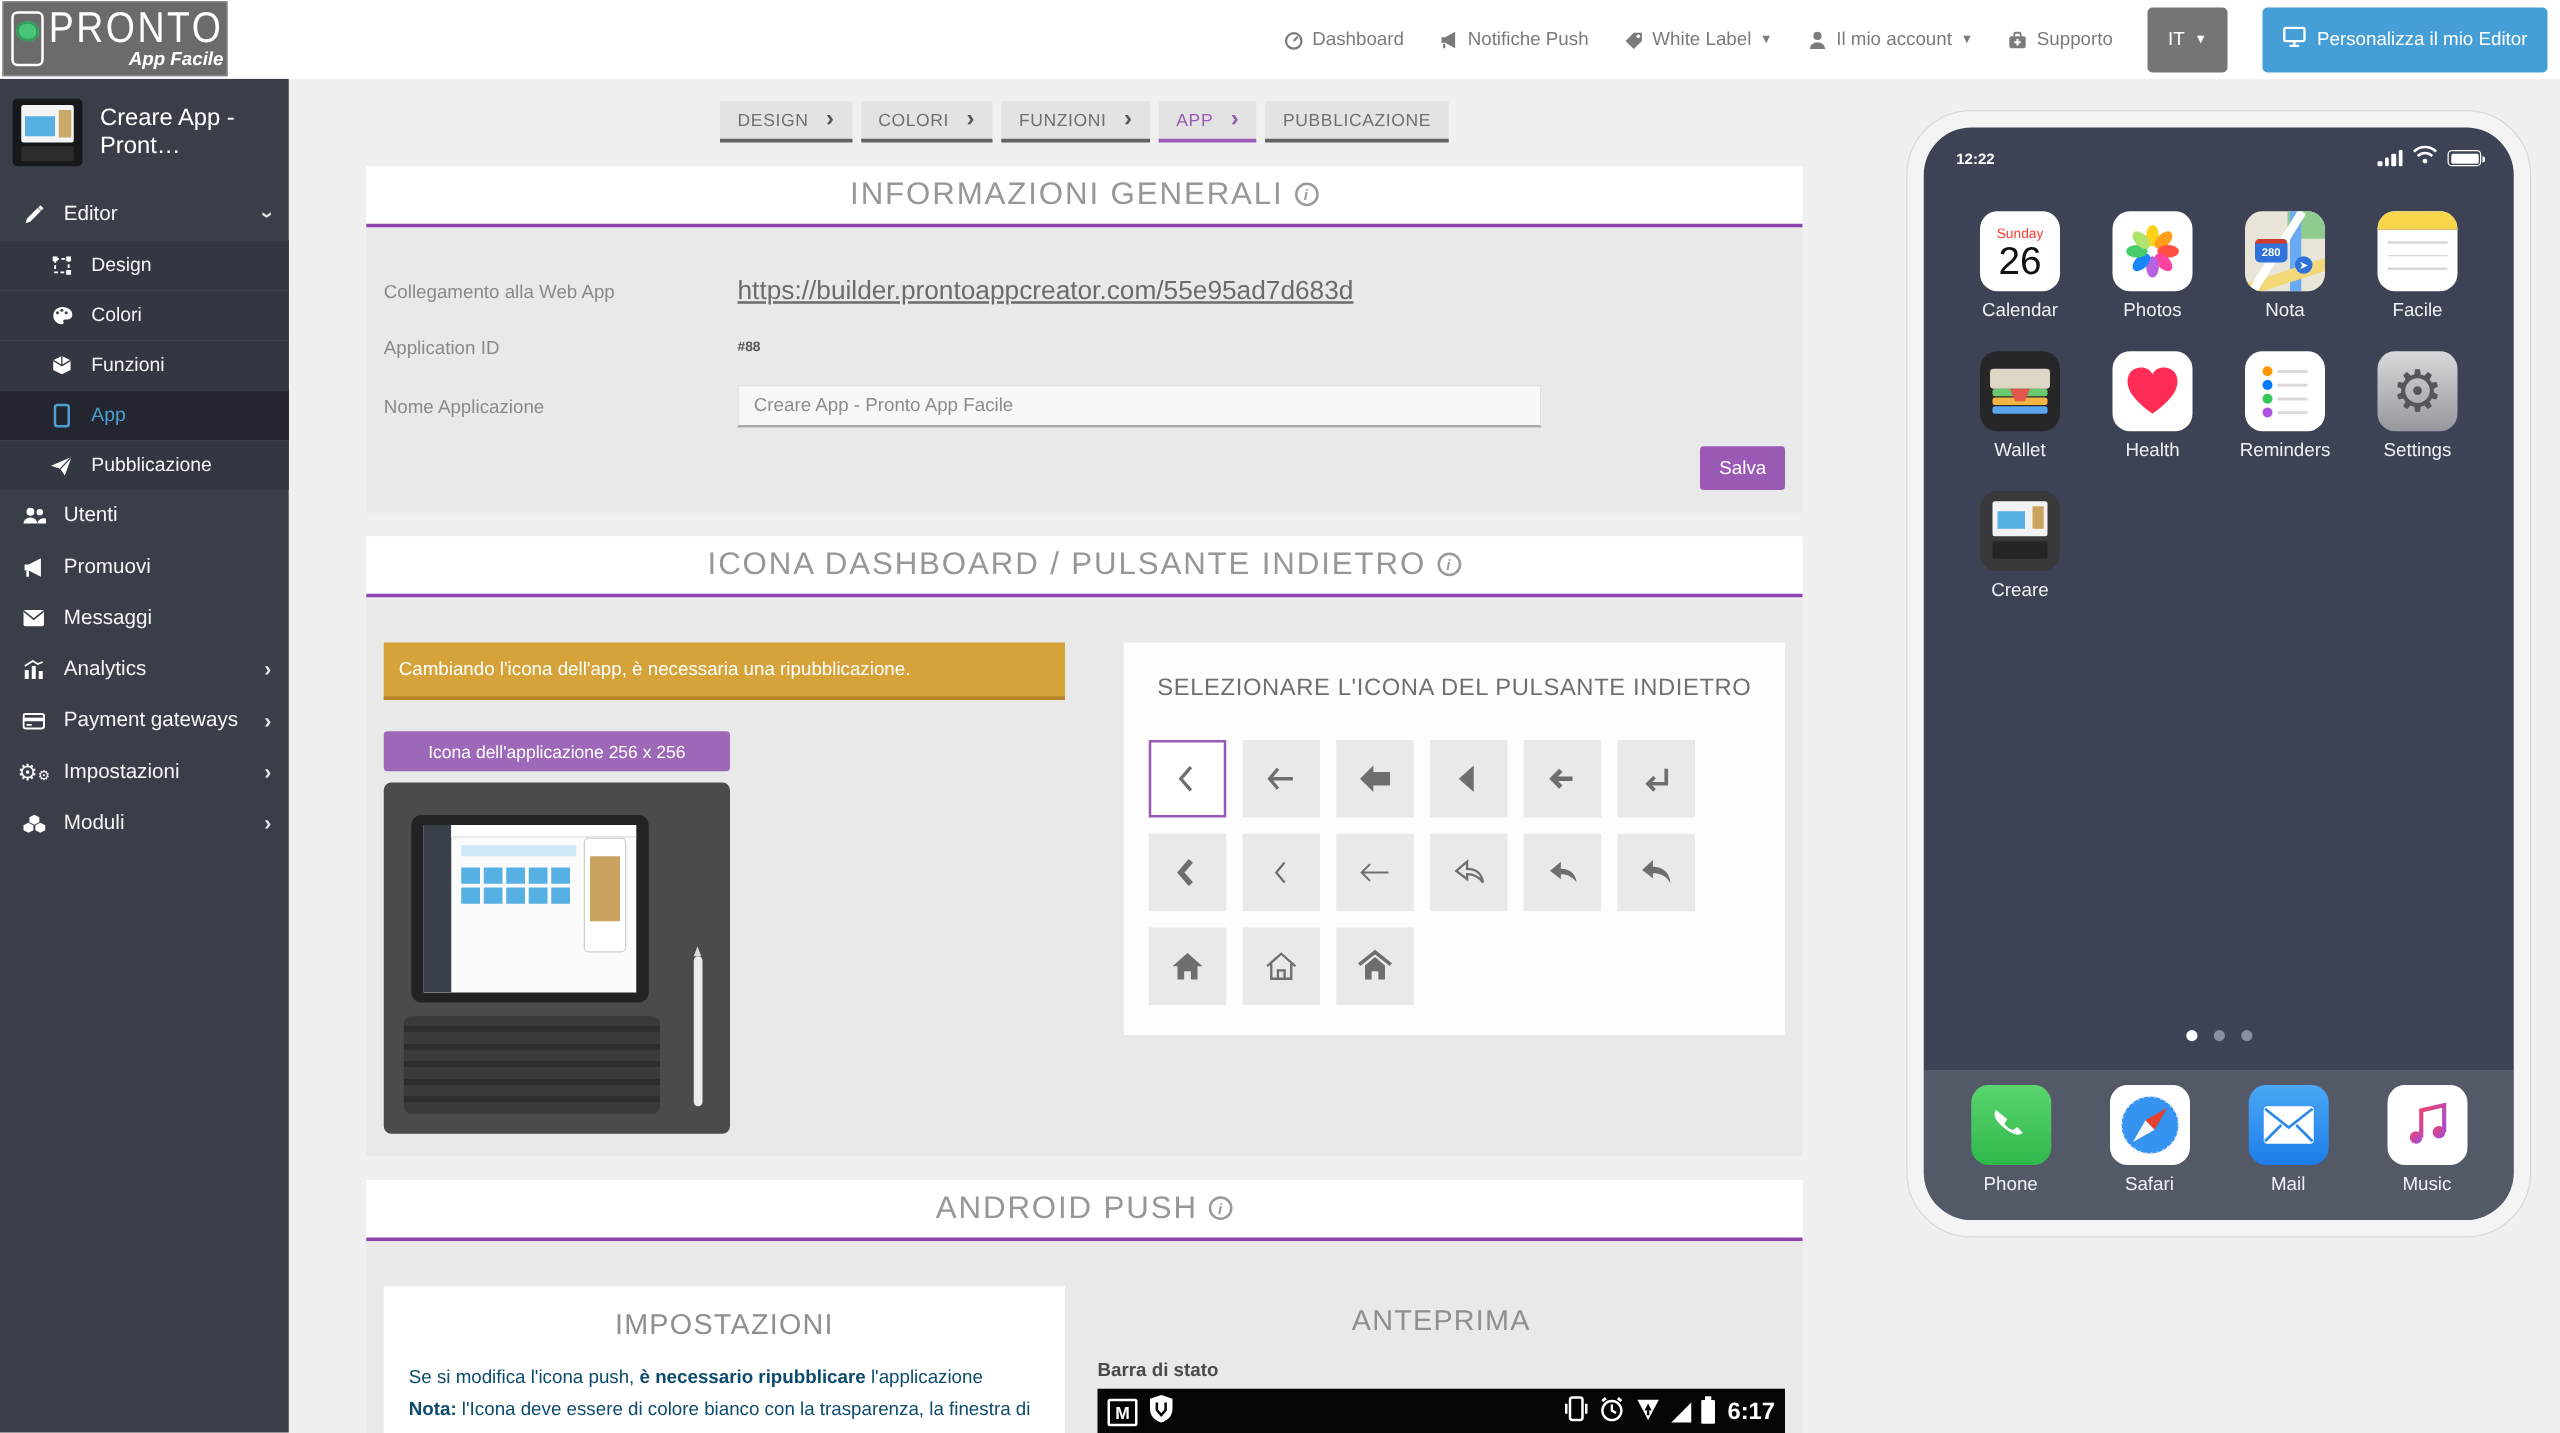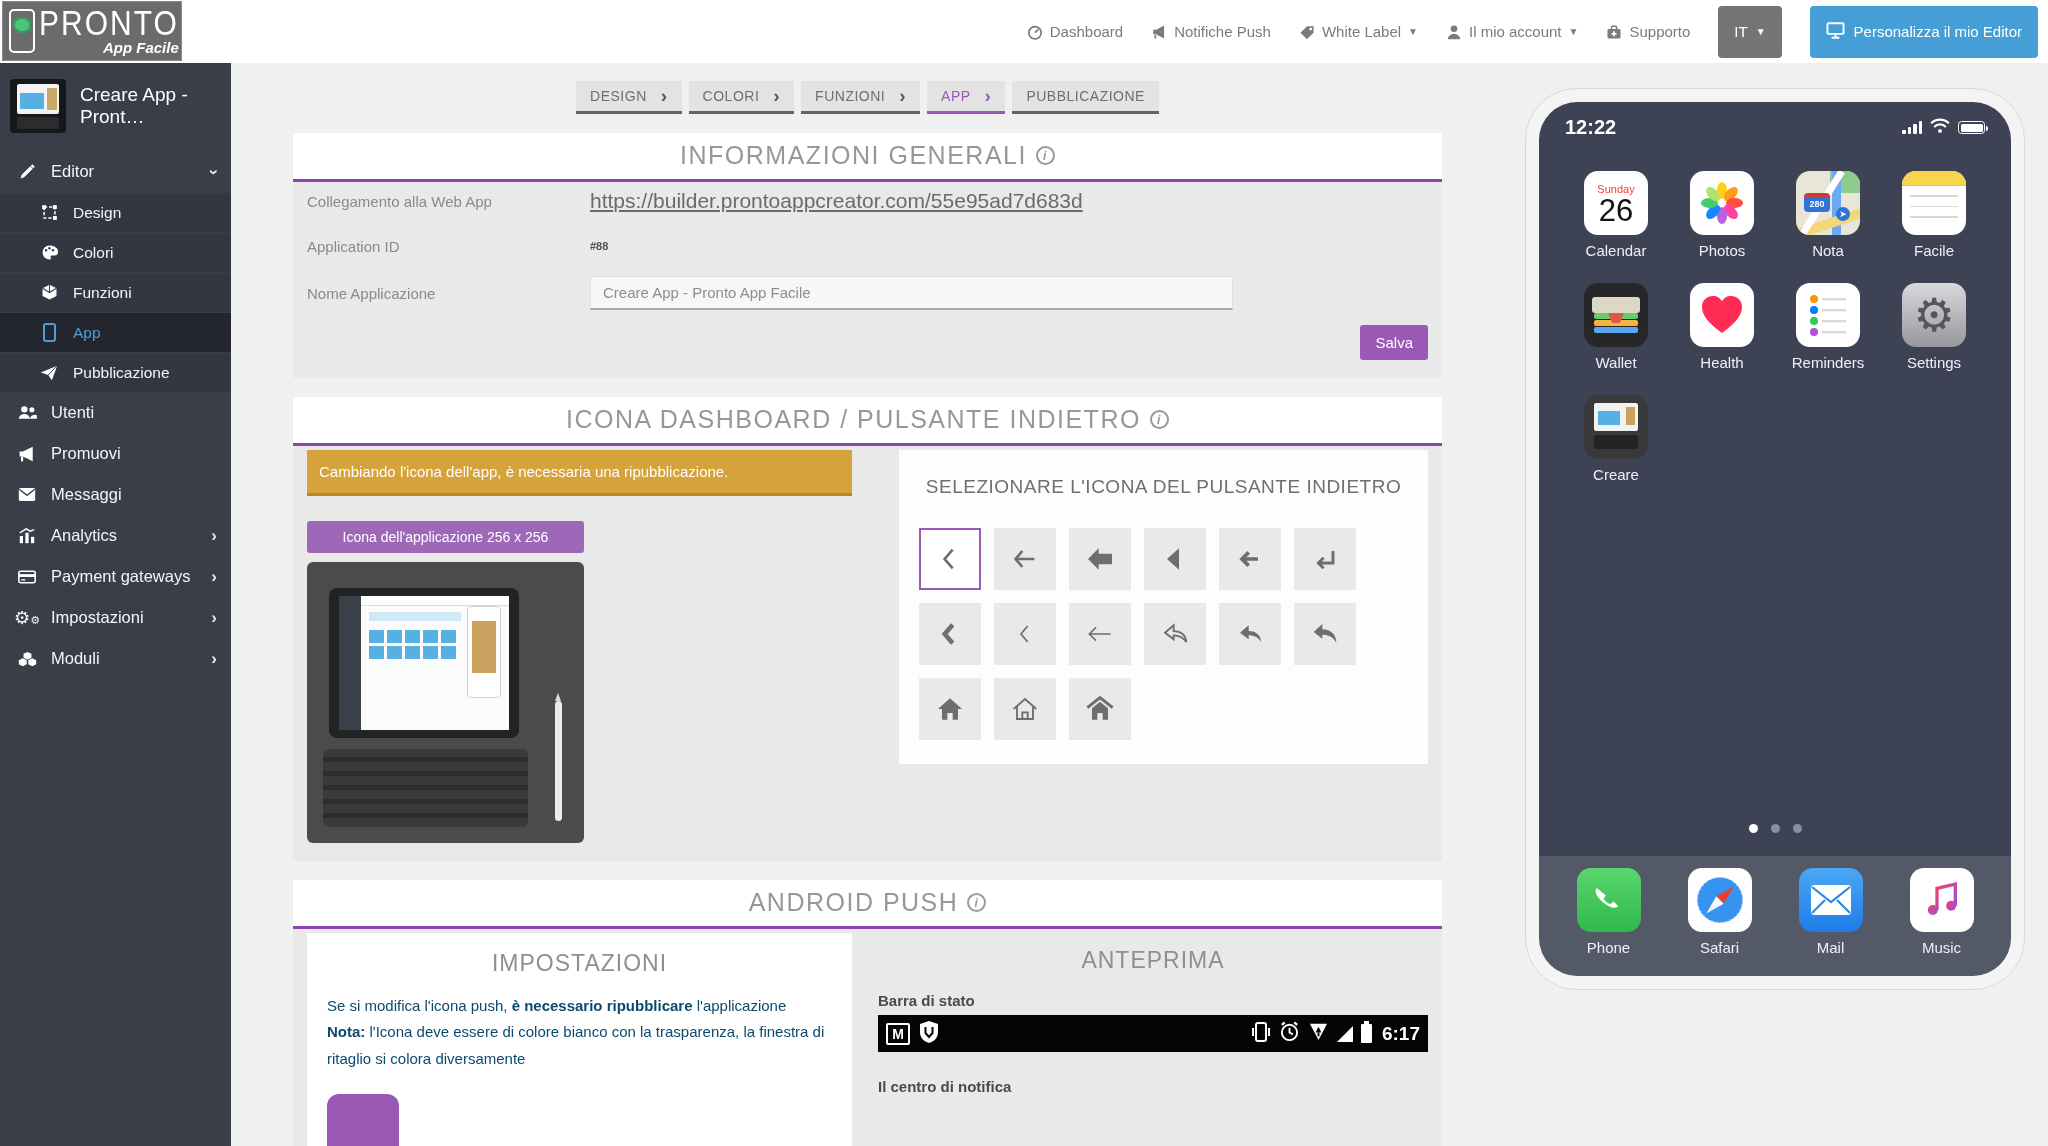--- a/index.html
+++ b/index.html
@@ -59,21 +59,21 @@
   .crumb .c-sep { font-size:19px; font-weight:bold; color:#555; }
   .crumb.active { color:#9b59b6; border-bottom-color:#9b59b6; }
   .crumb.active .c-sep { color:#9b59b6; }
 
   
   .section { margin-top:19px; }
   .sec-head { background:#fff; border-bottom:3px solid #8e44ad; text-align:center; padding:8px 0 9px; }
   .sec-title { font-size:25px; font-weight:300; letter-spacing:1.5px; color:#979797; display:inline-flex; align-items:center; gap:9px; }
   .info-ic { width:19px; height:19px; border:2px solid #9a9a9a; border-radius:50%; font-size:12px; font-weight:bold;
     color:#9a9a9a; display:inline-flex; align-items:center; justify-content:center; font-style:italic; }
-  .sec-body { background:#e9e9e9; padding:4px 14px 18px; }
+  .sec-body { background:#e9e9e9; padding:36px 14px 18px; }
 
   
   .frow { display:flex; align-items:center; min-height:30px; margin-bottom:15px; }
   .frow-label { width:283px; color:#8a8a8a; font-size:15px; flex:none; }
   .frow-link { color:#6b6b6b; font-size:21px; text-decoration:underline; }
   .frow-strong { color:#555; font-size:11px; font-weight:bold;text-align:right; }
   .name-input { width:643px; height:34px; background:#f7f7f7; border:1px solid #e0e0e0; border-bottom:2px solid #a9a9a9;
     color:#8d8d8d; font-size:15px; padding:0 12px; font-family:inherit; }
   .save-row { display:flex; justify-content:flex-end; margin-top:14px; }
   .btn-purple { background:#9b59b6; color:#fff; border:none; font-size:15px; padding:9px 15px; border-radius:3px; cursor:pointer; }
@@ -123,21 +123,21 @@
   .ab-time { font-size:19px; font-weight:bold; margin-left:2px; }
   .sig-tri { width:0; height:0; border-left:16px solid transparent; border-bottom:16px solid #fff; }
   .batt { width:11px; height:19px; background:#fff; border-radius:1px; position:relative; }
   .batt:after { content:""; position:absolute; top:-3px; left:3px; width:5px; height:3px; background:#fff; }
 
   
   .phone { position:absolute; top:88px; left:1525px; width:500px; height:902px; background:#f4f4f5;
     border:1px solid #d9d9d9; border-radius:52px; padding:13px; z-index:10; }
   .screen { width:472px; height:874px; background:#3d4254; border-radius:38px; position:relative; overflow:hidden; }
   .p-status { display:flex; align-items:center; justify-content:space-between; padding:14px 26px 0; color:#fff; }
-  .p-time { font-size:20px; font-weight:bold; }
+  .p-time { font-size:12px; font-weight:bold; }
   .p-sb-right { display:flex; align-items:center; gap:7px; }
   .sbars { display:flex; align-items:flex-end; gap:2px; }
   .sbars i { width:3.5px; background:#fff; border-radius:1px; display:block; }
   .p-batt { width:27px; height:13px; border:1.5px solid #fff; border-radius:3.5px; padding:1.5px; position:relative; }
   .p-batt i { display:block; width:100%; height:100%; background:#fff; border-radius:1.5px; }
   .p-batt:after { content:""; position:absolute; right:-4px; top:3.5px; width:2.5px; height:5px; background:#fff; border-radius:0 2px 2px 0; }
   .apps { padding:32px 24px 0; display:flex; flex-wrap:wrap; }
   .app { width:106px; display:flex; flex-direction:column; align-items:center; margin-bottom:24px; }
   .aic { width:64px; height:64px; border-radius:14px; position:relative; overflow:hidden; flex:none; }
   .alabel { margin-top:7px; color:#eef0f6; font-size:15px; }

